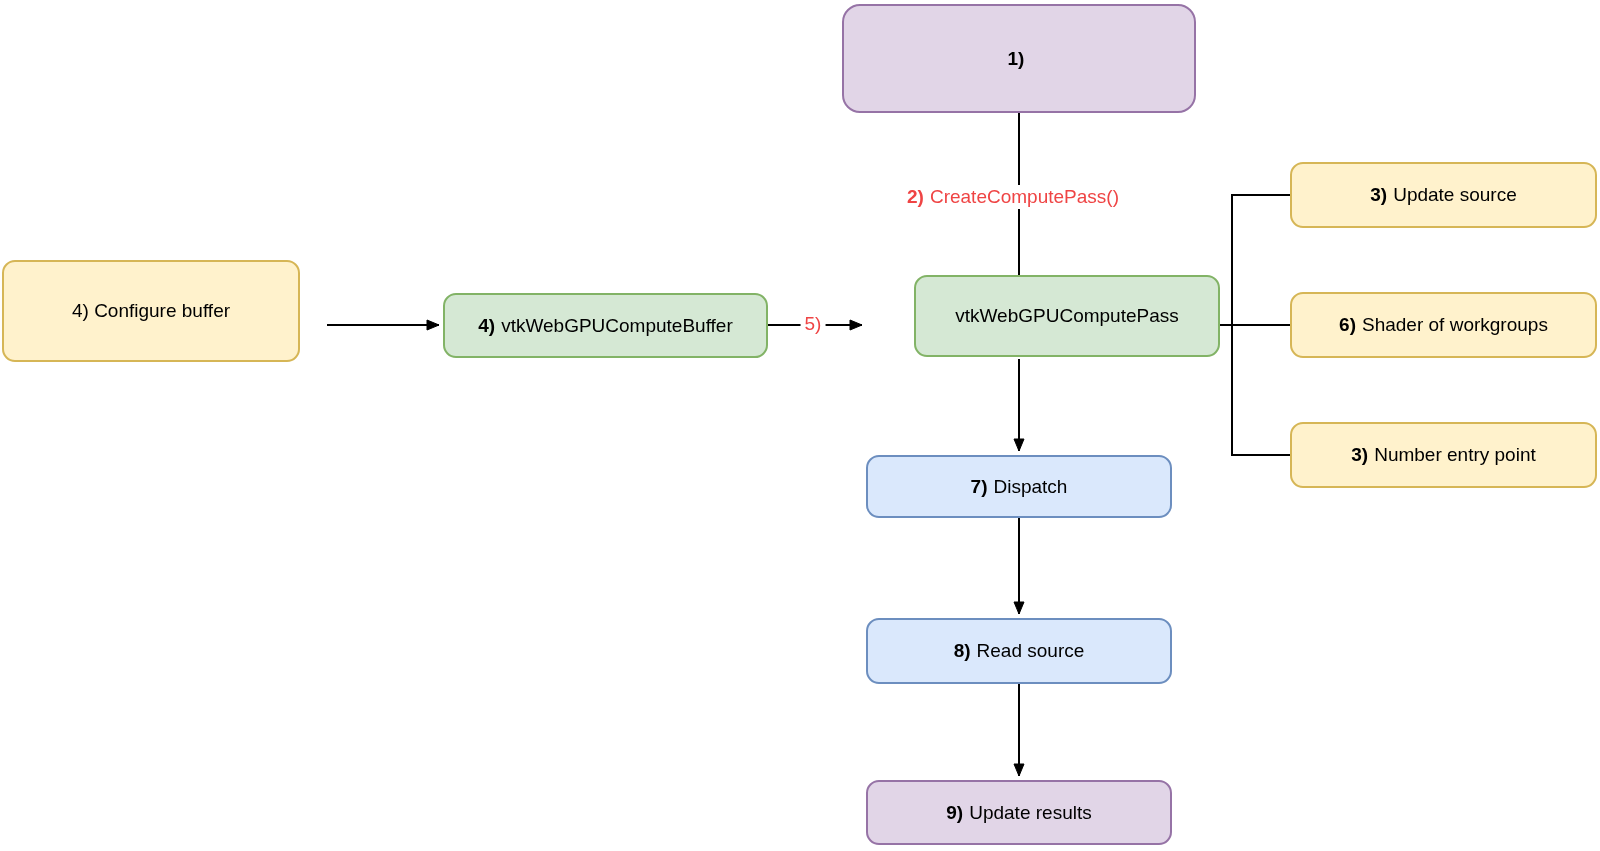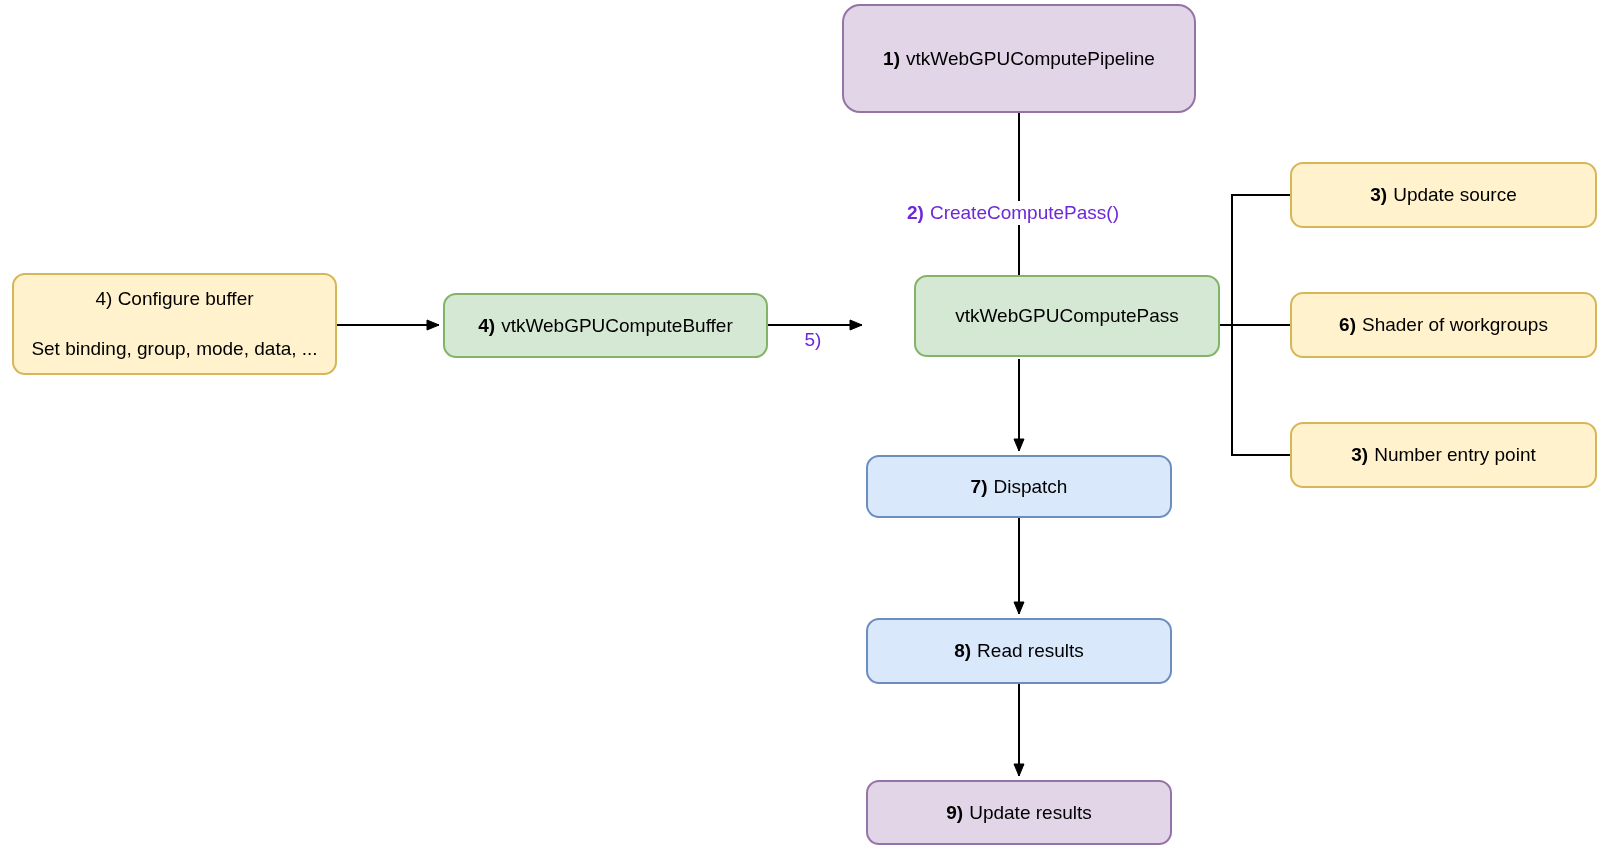--- a/index.html
+++ b/index.html
@@ -39,23 +39,22 @@
     flex-direction: column;
     gap: 28px;
     white-space: nowrap;
   }
   .edge-label {
     position: absolute;
     transform: translate(-50%, -50%);
     background: #ffffff;
     padding: 1px 4px;
     font-size: 19px;
-    color: #6d28d9;
+    color: #ef4444;
     white-space: nowrap;
-    margin-top: 16px;
   }
   .edge-label .num { font-weight: 700; margin-right: 6px; }
 </style>
 </head>
 <body>
 
 <div id="canvas">
 
   <svg id="edges" viewBox="0 0 1600 851" xmlns="http://www.w3.org/2000/svg">
     <defs>
@@ -68,21 +67,20 @@
     <path d="M768,325 L862,325" stroke="#000" stroke-width="2" fill="none" marker-end="url(#arrow)"></path>
     <path d="M1019,359 L1019,451" stroke="#000" stroke-width="2" fill="none" marker-end="url(#arrow)"></path>
     <path d="M1019,518 L1019,614" stroke="#000" stroke-width="2" fill="none" marker-end="url(#arrow)"></path>
     <path d="M1019,684 L1019,776" stroke="#000" stroke-width="2" fill="none" marker-end="url(#arrow)"></path>
     <path d="M1290,195 L1232,195 L1232,455 L1290,455" stroke="#000" stroke-width="2" fill="none"></path>
     <path d="M1290,325 L1178,325" stroke="#000" stroke-width="2" fill="none" marker-end="url(#arrow)"></path>
   </svg>
 
   <div class="node purple big-radius" style="left:842px; top:4px; width:354px; height:109px;">
     <span class="num">1)</span>
-    <span>vtkWebGPUComputePipeline</span>
   </div>
 
   <div class="node green" style="left:866px; top:275px; width:306px; height:82px;margin-left:48px;">
     <span>vtkWebGPUComputePass</span>
   </div>
 
   <div class="node yellow" style="left:1290px; top:162px; width:307px; height:66px;">
     <span class="num">3)</span>
     <span>Update source</span>
   </div>
@@ -90,38 +88,37 @@
   <div class="node yellow" style="left:1290px; top:292px; width:307px; height:66px;">
     <span class="num">6)</span>
     <span>Shader of workgroups</span>
   </div>
 
   <div class="node yellow" style="left:1290px; top:422px; width:307px; height:66px;">
     <span class="num">3)</span>
     <span>Number entry point</span>
   </div>
 
-  <div class="node yellow multi" style="left:2px; top:273px; width:325px; height:102px;margin-left:10px;">
+  <div class="node yellow multi" style="left:2px; top:260px; width:298px; height:102px;">
     <span>4) Configure buffer</span>
-    <span>Set binding, group, mode, data, ...</span>
   </div>
 
   <div class="node green" style="left:443px; top:293px; width:325px; height:65px;">
     <span class="num">4)</span>
     <span>vtkWebGPUComputeBuffer</span>
   </div>
 
   <div class="node blue" style="left:866px; top:455px; width:306px; height:63px;">
     <span class="num">7)</span>
     <span>Dispatch</span>
   </div>
 
   <div class="node blue" style="left:866px; top:618px; width:306px; height:66px;">
     <span class="num">8)</span>
-    <span>Read results</span>
+    <span>Read source</span>
   </div>
 
   <div class="node purple" style="left:866px; top:780px; width:306px; height:65px;">
     <span class="num">9)</span>
     <span>Update results</span>
   </div>
 
   <div class="edge-label" style="left:1013px; top:197px;">
     <span class="num">2)</span><span>CreateComputePass()</span>
   </div>

